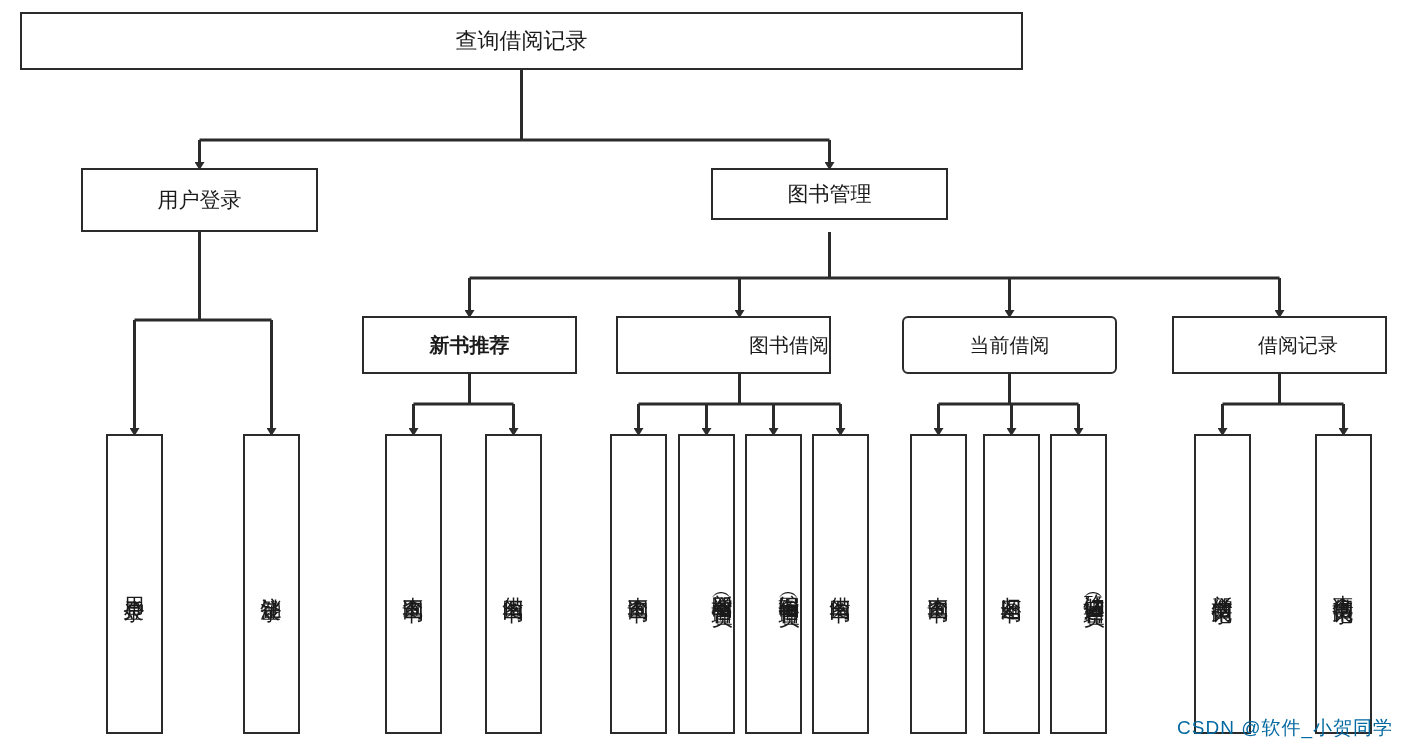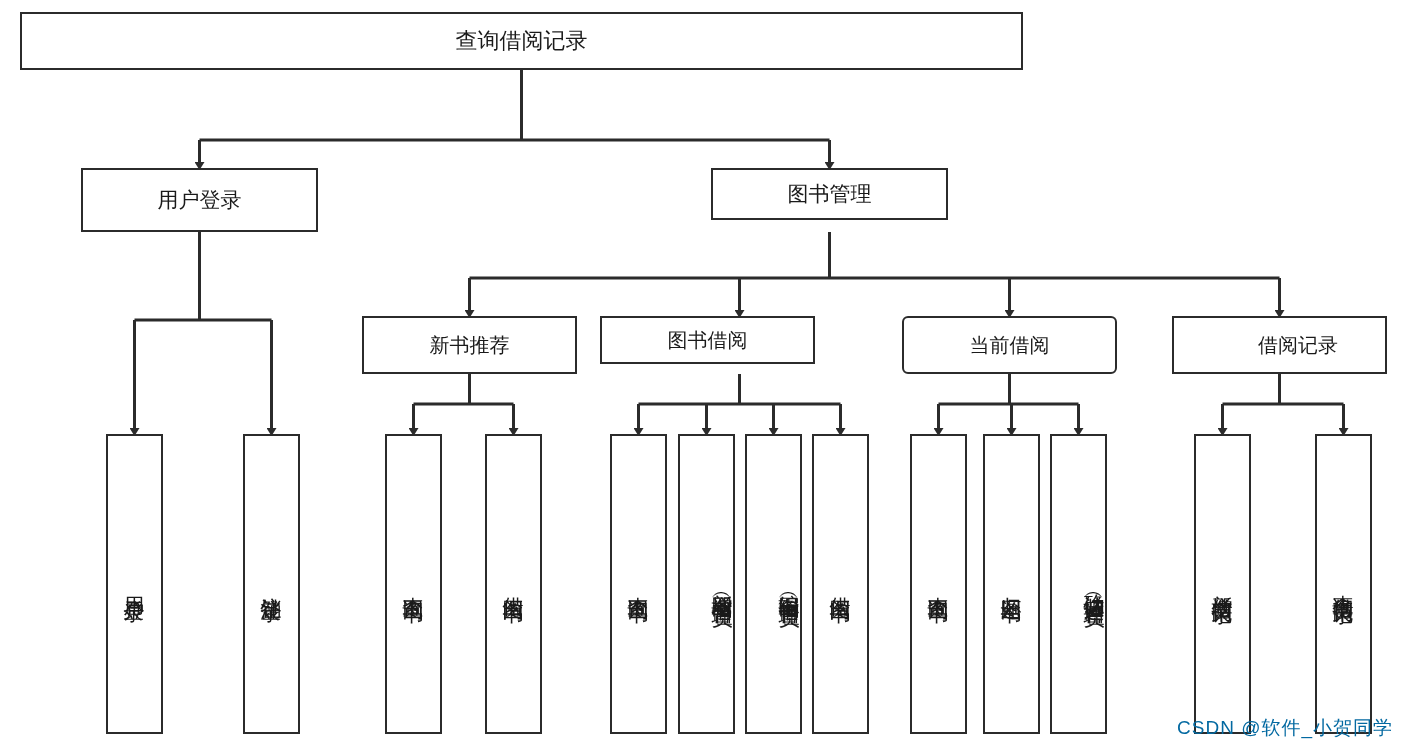--- a/index.html
+++ b/index.html
@@ -123,24 +123,24 @@
   <div id="nodes">
       <div class="node level0" style="left: 20px; top: 12px; width: 1003px; height: 58px;">
         <span class="node-label">查询借阅记录</span>
       </div>
       <div class="node level1" style="left: 81px; top: 168px; width: 237px; height: 64px;">
         <span class="node-label">用户登录</span>
       </div>
       <div class="node level1" style="left: 711px; top: 168px; width: 237px; height: 52px;">
         <span class="node-label">图书管理</span>
       </div>
-      <div class="node level2" style="left: 362px; top: 316px; width: 215px; height: 58px;">
+      <div class="node level2" style="left: 362px; top: 316px; width: 215px; height: 58px; font-weight: bold;">
         <span class="node-label">新书推荐</span>
       </div>
-      <div class="node level2" style="left: 600px; top: 316px; width: 215px; height: 48px;">
+      <div class="node level2" style="left: 616px; top: 316px; width: 215px; height: 58px; justify-content: flex-end;">
         <span class="node-label">图书借阅</span>
       </div>
       <div class="node level2" style="left: 902px; top: 316px; width: 215px; height: 58px; border-radius: 6px;">
         <span class="node-label">当前借阅</span>
       </div>
       <div class="node level2" style="left: 1172px; top: 316px; width: 215px; height: 58px; padding-left: 37px;">
         <span class="node-label">借阅记录</span>
       </div>
       <div class="node leaf short" style="left: 106px; top: 434px; width: 57px; height: 300px;">
         <span class="node-label">用户登录</span>

